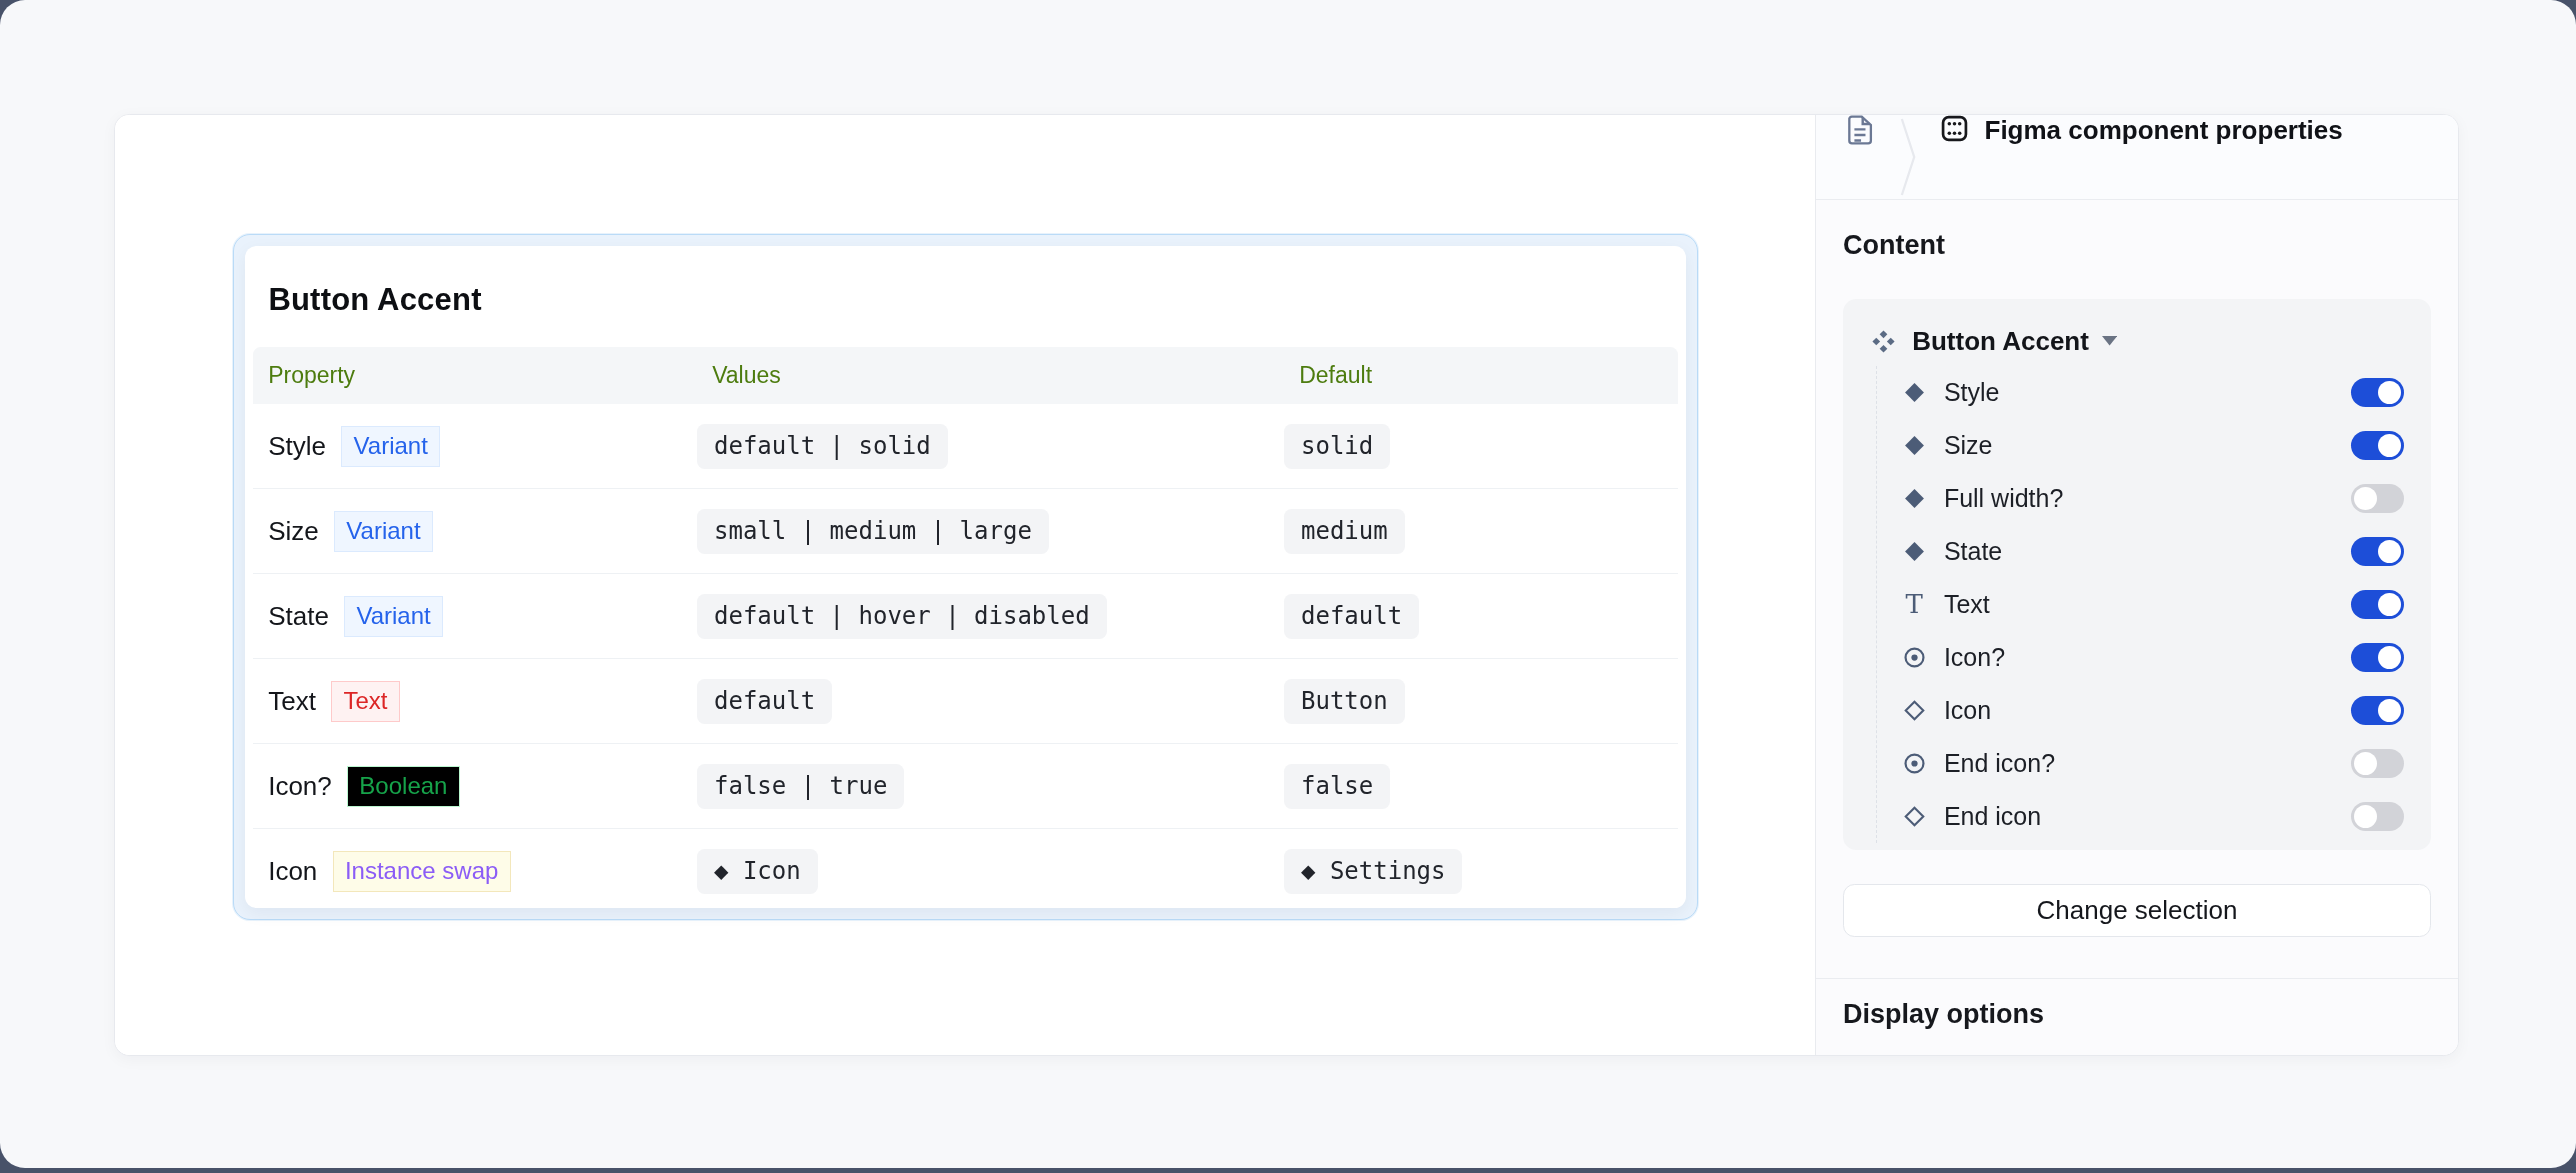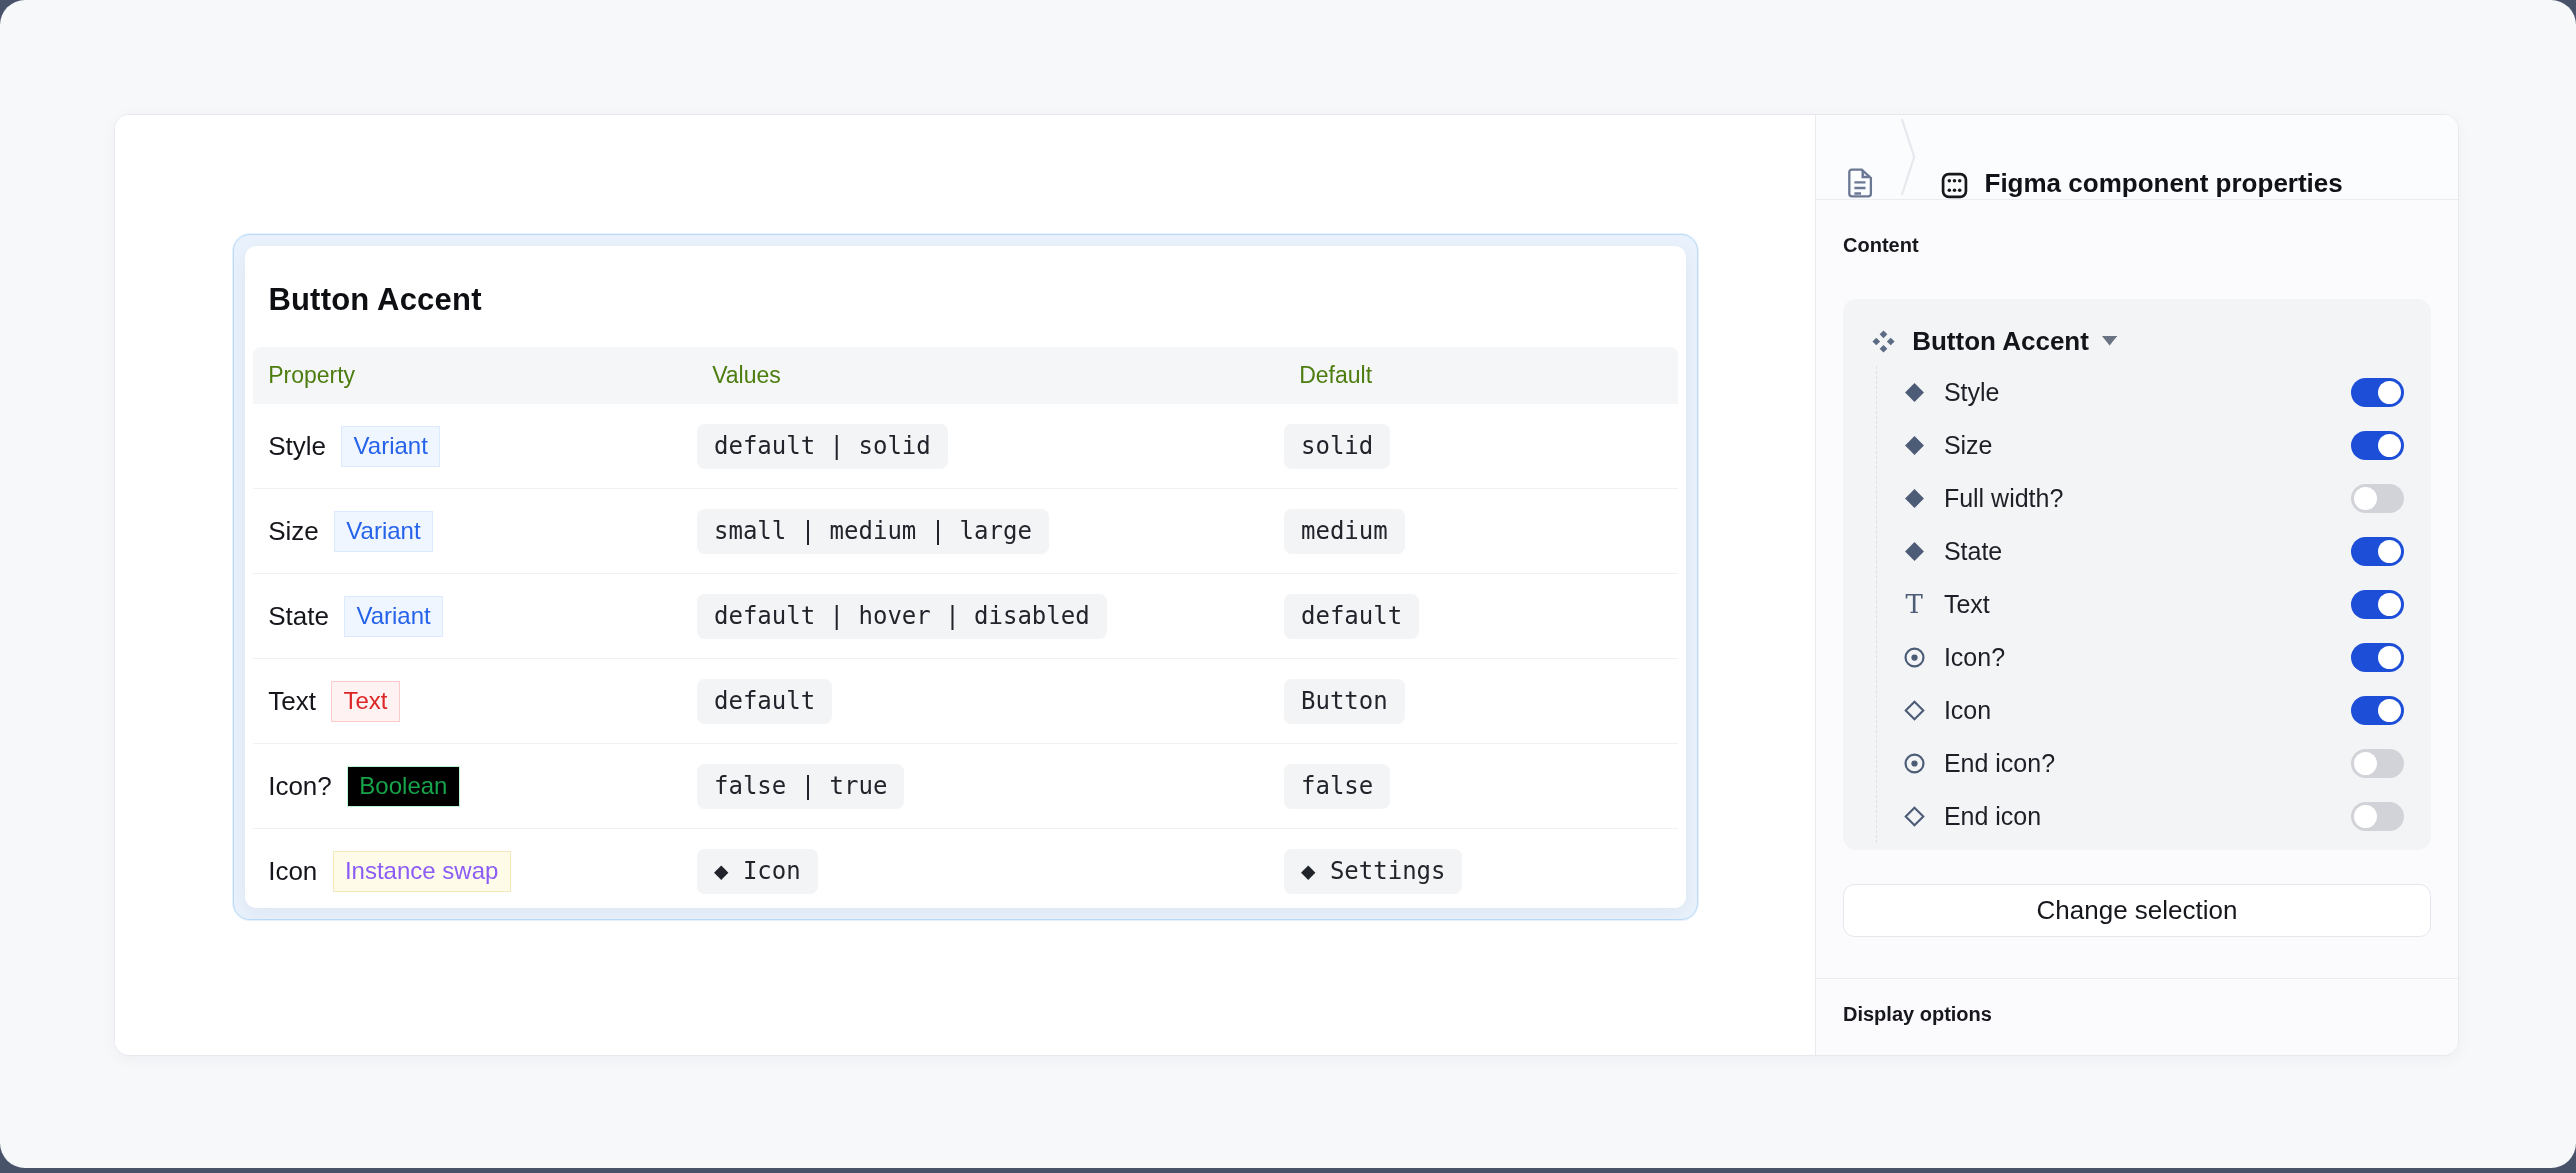--- a/index.html
+++ b/index.html
@@ -60,29 +60,29 @@
     display:inline-block;font-family:"DejaVu Sans Mono",monospace;
     font-size:24px;color:#21242b;background:#f3f4f6;border-radius:7.6px;
     padding:8.6px 17px;white-space:pre;
   }
   
   .panel{
     position:absolute;left:1700px;top:0;right:0;bottom:0;
     border-left:1.9px solid #e9ebef;background:#fbfbfd;
   }
   .panel-header{
-    height:84px;display:flex;align-items:flex-end;padding-left:30.5px;
+    height:84px;display:flex;align-items:flex-start;padding-left:30.5px;
     border-bottom:1.9px solid #eaecf0;background:#fbfcfe;
   }
   .doc-icon{margin-right:25px;flex:none;display:flex;}
   .crumb-sep{flex:none;margin-right:23px;height:84px;display:flex;}
   .grid-icon{flex:none;margin-right:17px;display:flex;}
   .panel-title{margin:0;font-size:26px;font-weight:700;color:#101217;}
   .panel-body{padding:29px 27px 0 27px;}
-  .section-label{font-size:20px;font-weight:600;color:#16181d;line-height:32px;}
+  .section-label{font-size:27px;font-weight:600;color:#16181d;line-height:32px;}
   .content-box{
     margin-top:38px;background:#f3f4f6;border-radius:13.3px;
     padding:23px 27px 7.6px 27px;
   }
   .box-header{display:flex;align-items:center;height:38px;cursor:default;}
   .comp-icon{flex:none;display:flex;margin-right:15.2px;}
   .comp-name{font-size:26px;font-weight:700;color:#13151a;}
   .caret{margin-left:13.3px;display:flex;}
   .prop-list{
     margin:5.7px 0 0 5.7px;border-left:1.9px dashed #dde1e7;padding-left:23px;

